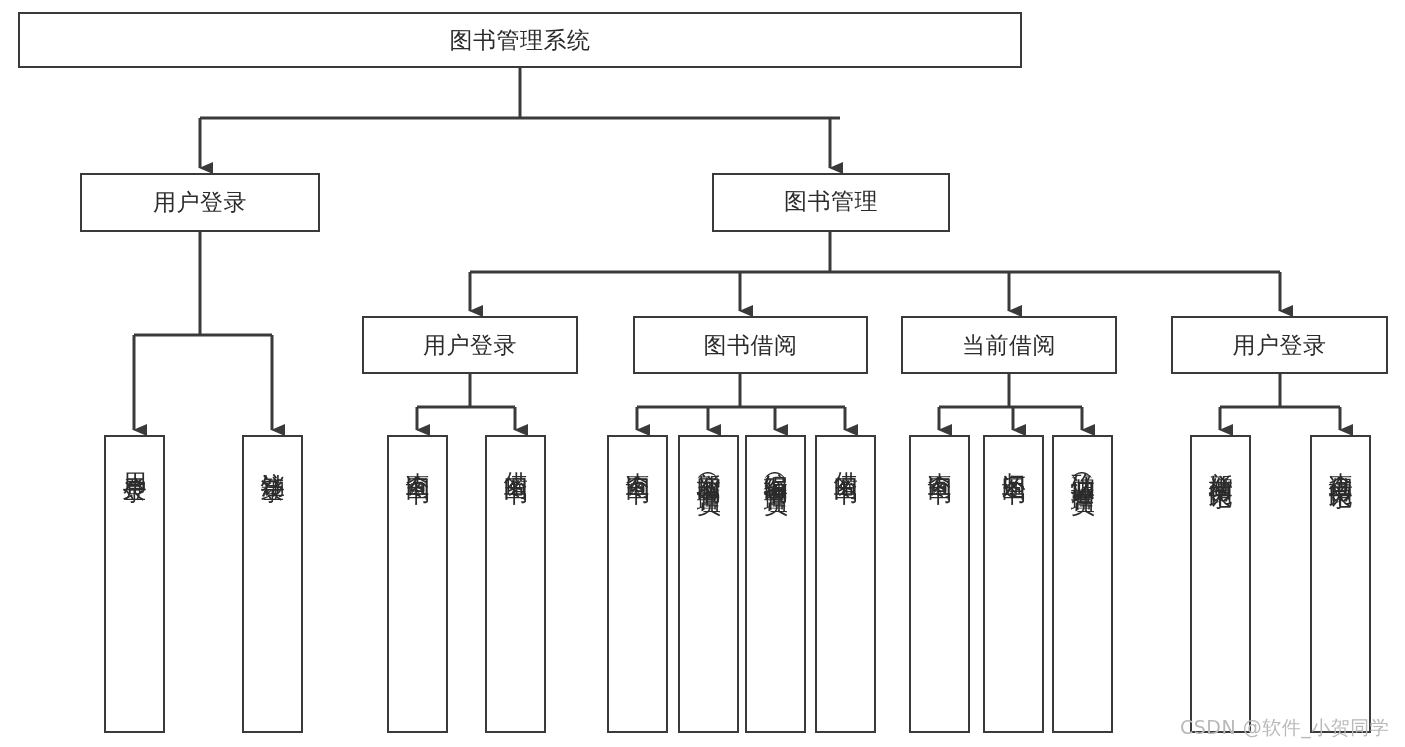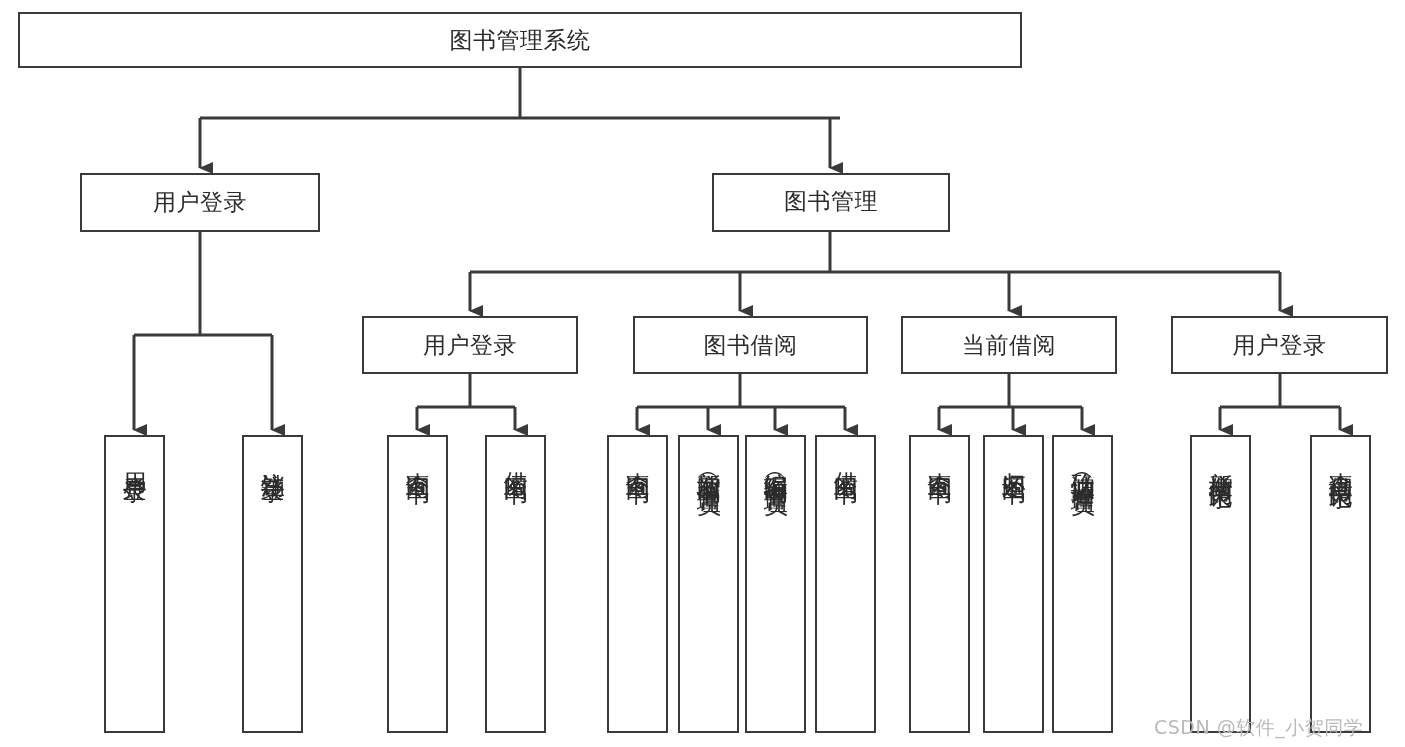--- a/index.html
+++ b/index.html
@@ -181,15 +181,15 @@
     <span class="node-label">确认归还（管理员）</span>
   </div>
 
   <div class="node vertical" style="left:1190px; top:435px; width:61px; height:298px;">
     <span class="node-label">新增借阅记录</span>
   </div>
   <div class="node vertical" style="left:1310px; top:435px; width:61px; height:298px;">
     <span class="node-label">查询借阅记录</span>
   </div>
 
-  <div class="watermark" style="left:1138px; top:715px;padding-left:16px;">CSDN @软件_小贺同学</div>
+  <div class="watermark" style="left:1164px; top:715px;padding-left:16px;">CSDN @软件_小贺同学</div>
 
 </div>
 
 </body></html>

